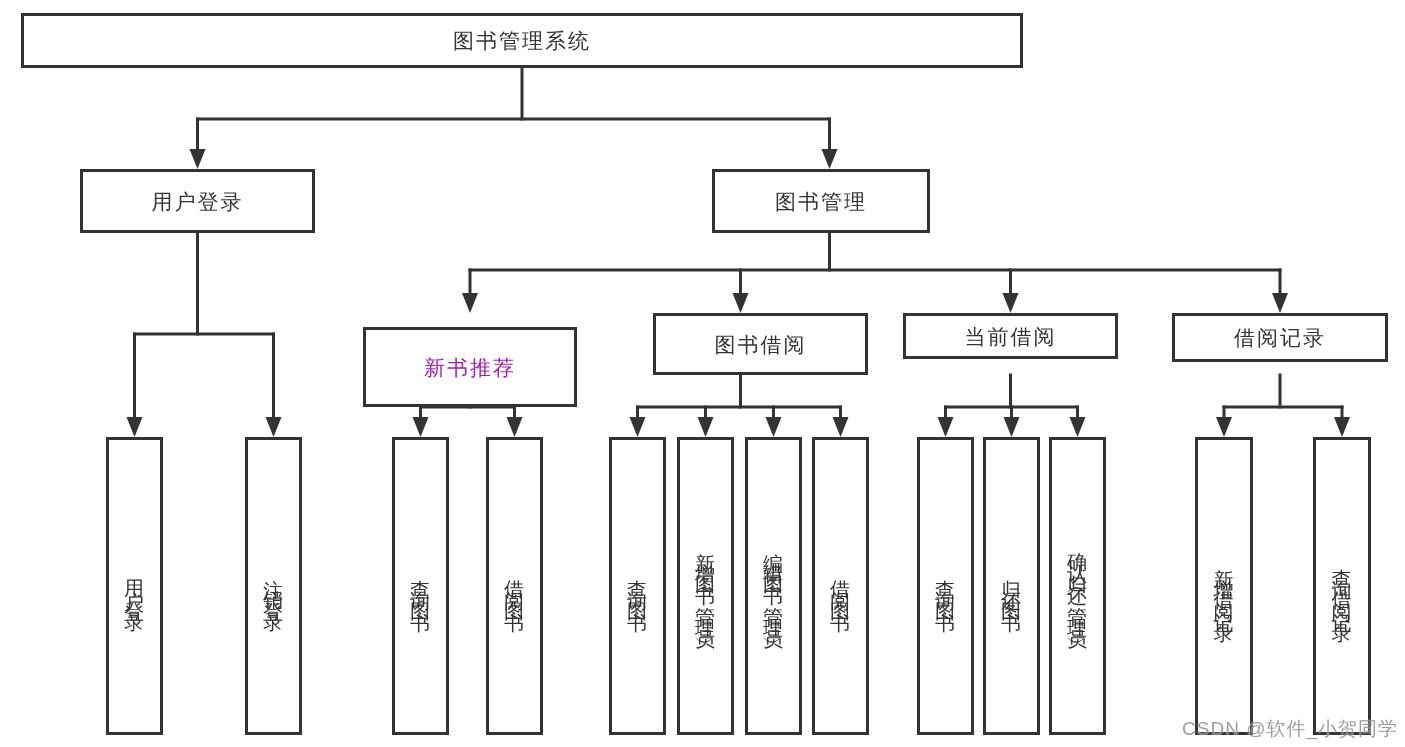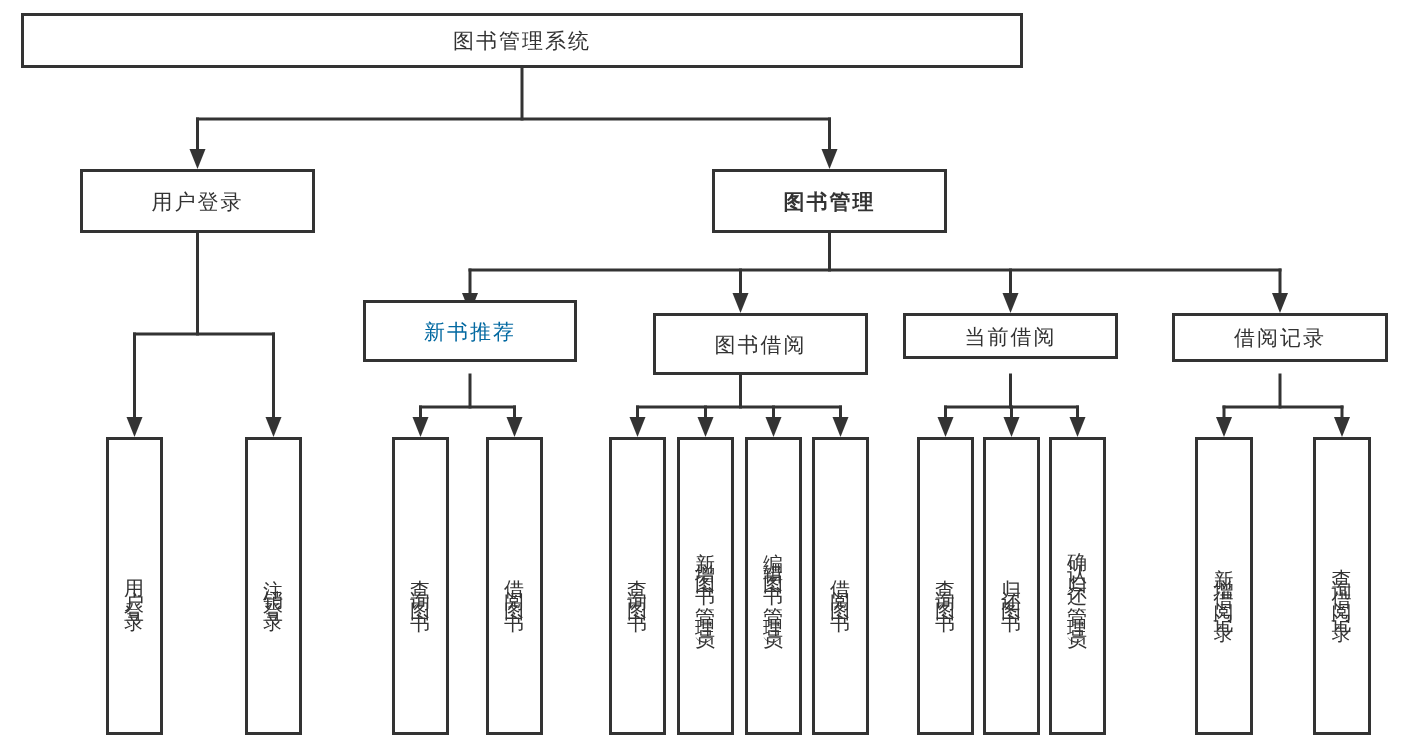--- a/index.html
+++ b/index.html
@@ -112,24 +112,24 @@
       <line x1="1342" y1="407" x2="1342" y2="421" stroke="#333333" stroke-width="3" stroke-linecap="square"></line>
       <polygon points="1334,417 1350,417 1342,437" fill="#333333"></polygon>
     </svg>
   <div id="nodes-layer">
       <div class="node horizontal" style="left: 21px; top: 13px; width: 1002px; height: 55px; border-color: rgb(51, 51, 51); color: rgb(51, 51, 51);">
         <span>图书管理系统</span>
       </div>
       <div class="node horizontal" style="left: 80px; top: 169px; width: 235px; height: 64px; border-color: rgb(51, 51, 51); color: rgb(51, 51, 51);">
         <span>用户登录</span>
       </div>
-      <div class="node horizontal" style="left: 712px; top: 169px; width: 235px; height: 64px; border-color: rgb(51, 51, 51); color: rgb(51, 51, 51); font-weight: bold;">
+      <div class="node horizontal" style="left: 712px; top: 169px; width: 218px; height: 64px; border-color: rgb(51, 51, 51); color: rgb(51, 51, 51);">
         <span>图书管理</span>
       </div>
-      <div class="node horizontal" style="left: 363px; top: 300px; width: 214px; height: 62px; border-color: rgb(51, 51, 51); color: #0369a1;">
+      <div class="node horizontal" style="left: 363px; top: 327px; width: 214px; height: 80px; border-color: rgb(51, 51, 51); color: #a21caf;">
         <span>新书推荐</span>
       </div>
       <div class="node horizontal" style="left: 633px; top: 313px; width: 215px; height: 62px; border-color: rgb(51, 51, 51); color: rgb(51, 51, 51); margin-left: 20px;">
         <span>图书借阅</span>
       </div>
       <div class="node horizontal" style="left: 903px; top: 313px; width: 215px; height: 46px; border-color: rgb(51, 51, 51); color: rgb(51, 51, 51);">
         <span>当前借阅</span>
       </div>
       <div class="node horizontal" style="left: 1172px; top: 313px; width: 216px; height: 49px; border-color: rgb(51, 51, 51); color: rgb(51, 51, 51);">
         <span>借阅记录</span>
@@ -167,13 +167,14 @@
       <div class="node vertical" style="left: 1049px; top: 437px; width: 57px; height: 298px; border-color: rgb(51, 51, 51); color: rgb(51, 51, 51);">
         <span>确认归还（管理员）</span>
       </div>
       <div class="node vertical" style="left: 1195px; top: 437px; width: 58px; height: 298px; border-color: rgb(51, 51, 51); color: rgb(51, 51, 51);">
         <span>新增借阅记录</span>
       </div>
       <div class="node vertical" style="left: 1313px; top: 437px; width: 58px; height: 298px; border-color: rgb(51, 51, 51); color: rgb(51, 51, 51);">
         <span>查询借阅记录</span>
       </div>
     </div>
+  <div class="watermark">CSDN @软件_小贺同学</div>
 </div>
 
 </body></html>

